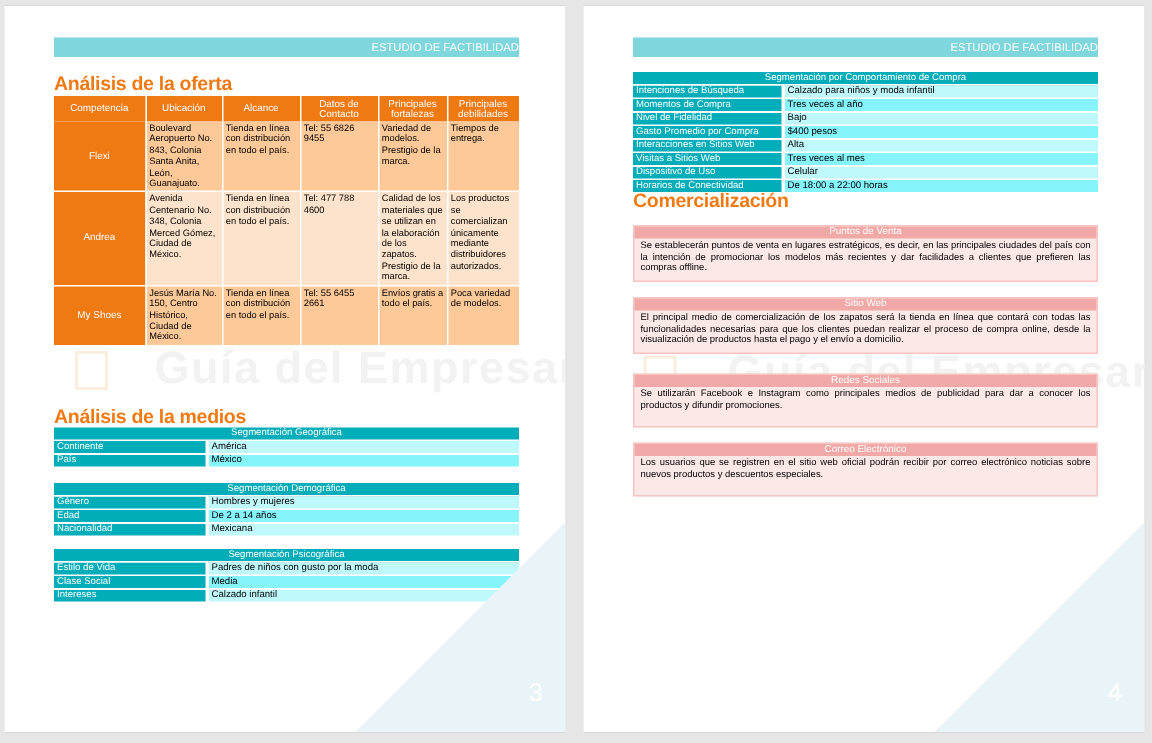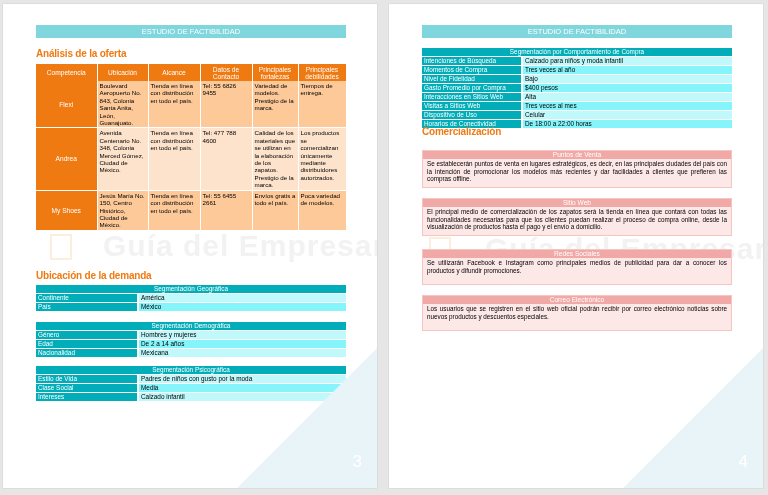--- a/index.html
+++ b/index.html
@@ -13,23 +13,23 @@
   .corner { position: absolute; right: 0; bottom: 0; width: 0; height: 0; border-style: solid; border-width: 0 0 140px 140px; border-color: transparent transparent #e9f4f9 transparent; }
   .page-number { position: absolute; right: 15px; bottom: 16px; font-size: 17px; color: #ffffff; font-family: "Liberation Sans", sans-serif; }
 
   .watermark { position: absolute; font-size: 30px; font-weight: bold; color: #f2f2f2; white-space: nowrap; letter-spacing: 1px; }
   #page3 .watermark { left: 100px; top: 225px; }
   #page4 .watermark { left: 96px; top: 228px; }
   .wm-logo { position: absolute; width: 22px; height: 26px; border: 2px solid #fbeedd; }
   #page3 .wm-logo { left: 47px; top: 230px; }
   #page4 .wm-logo { left: 40px; top: 233px; }
 
-  .title-bar { position: absolute; left: 33px; top: 21px; width: 310px; height: 13px; background: #7fd6dc; color: #ffffff; font-size: 7.5px; text-align: center; line-height: 13px; }
-
-  .section-heading { position: absolute; left: 33px; font-size: 10px; font-weight: bold; color: #f07a12; letter-spacing: -0.2px; }
+  .title-bar { position: absolute; left: 33px; top: 21px; width: 310px; height: 13px; background: #7fd6dc; color: #ffffff; font-size: 7.5px; text-align: right; line-height: 13px; }
+
+  .section-heading { position: absolute; left: 33px; font-size: 13px; font-weight: bold; color: #f07a12; letter-spacing: -0.2px; }
 
   
   .offer-table { position: absolute; left: 33px; top: 60px; width: 310px; border-collapse: collapse; table-layout: fixed; font-size: 6.2px; }
   .offer-table th { background: #f07a12; color: #ffffff; font-weight: normal; font-size: 6.6px; line-height: 7px; height: 17px; border-right: 1px solid #ffffff; text-align: center; vertical-align: middle; }
   .offer-table td { vertical-align: top; border-right: 1px solid #ffffff; border-bottom: 1px solid #ffffff; padding: 1px 2px; line-height: 7.4px; color: #000; }
   .offer-table td.comp { background: #f07a12; color: #ffffff; text-align: center; vertical-align: middle; font-size: 6.6px; }
   .offer-table tr.r-dark td:not(.comp) { background: #fdc999; }
   .offer-table tr.r-light td:not(.comp) { background: #fde3cc; }
 
   
@@ -97,21 +97,21 @@
         <td class="comp">My Shoes</td>
         <td>Jesús María No. 150, Centro Histórico, Ciudad de México.</td>
         <td>Tienda en línea con distribución en todo el país.</td>
         <td>Tel: 55 6455 2661</td>
         <td>Envíos gratis a todo el país.</td>
         <td>Poca variedad de modelos.</td>
       </tr>
     </tbody>
   </table>
 
-  <div class="section-heading" style="top:266px;">Ubicación de la demanda</div>
+  <div class="section-heading" style="top:266px;">Análisis de la medios</div>
 
   <table class="seg-table" style="top:281px;">
     <colgroup>
         <col style="width:102px">
         <col>
       </colgroup>
     <tbody>
         <tr>
           <th colspan="2">Segmentación Geográfica</th>
         </tr>

